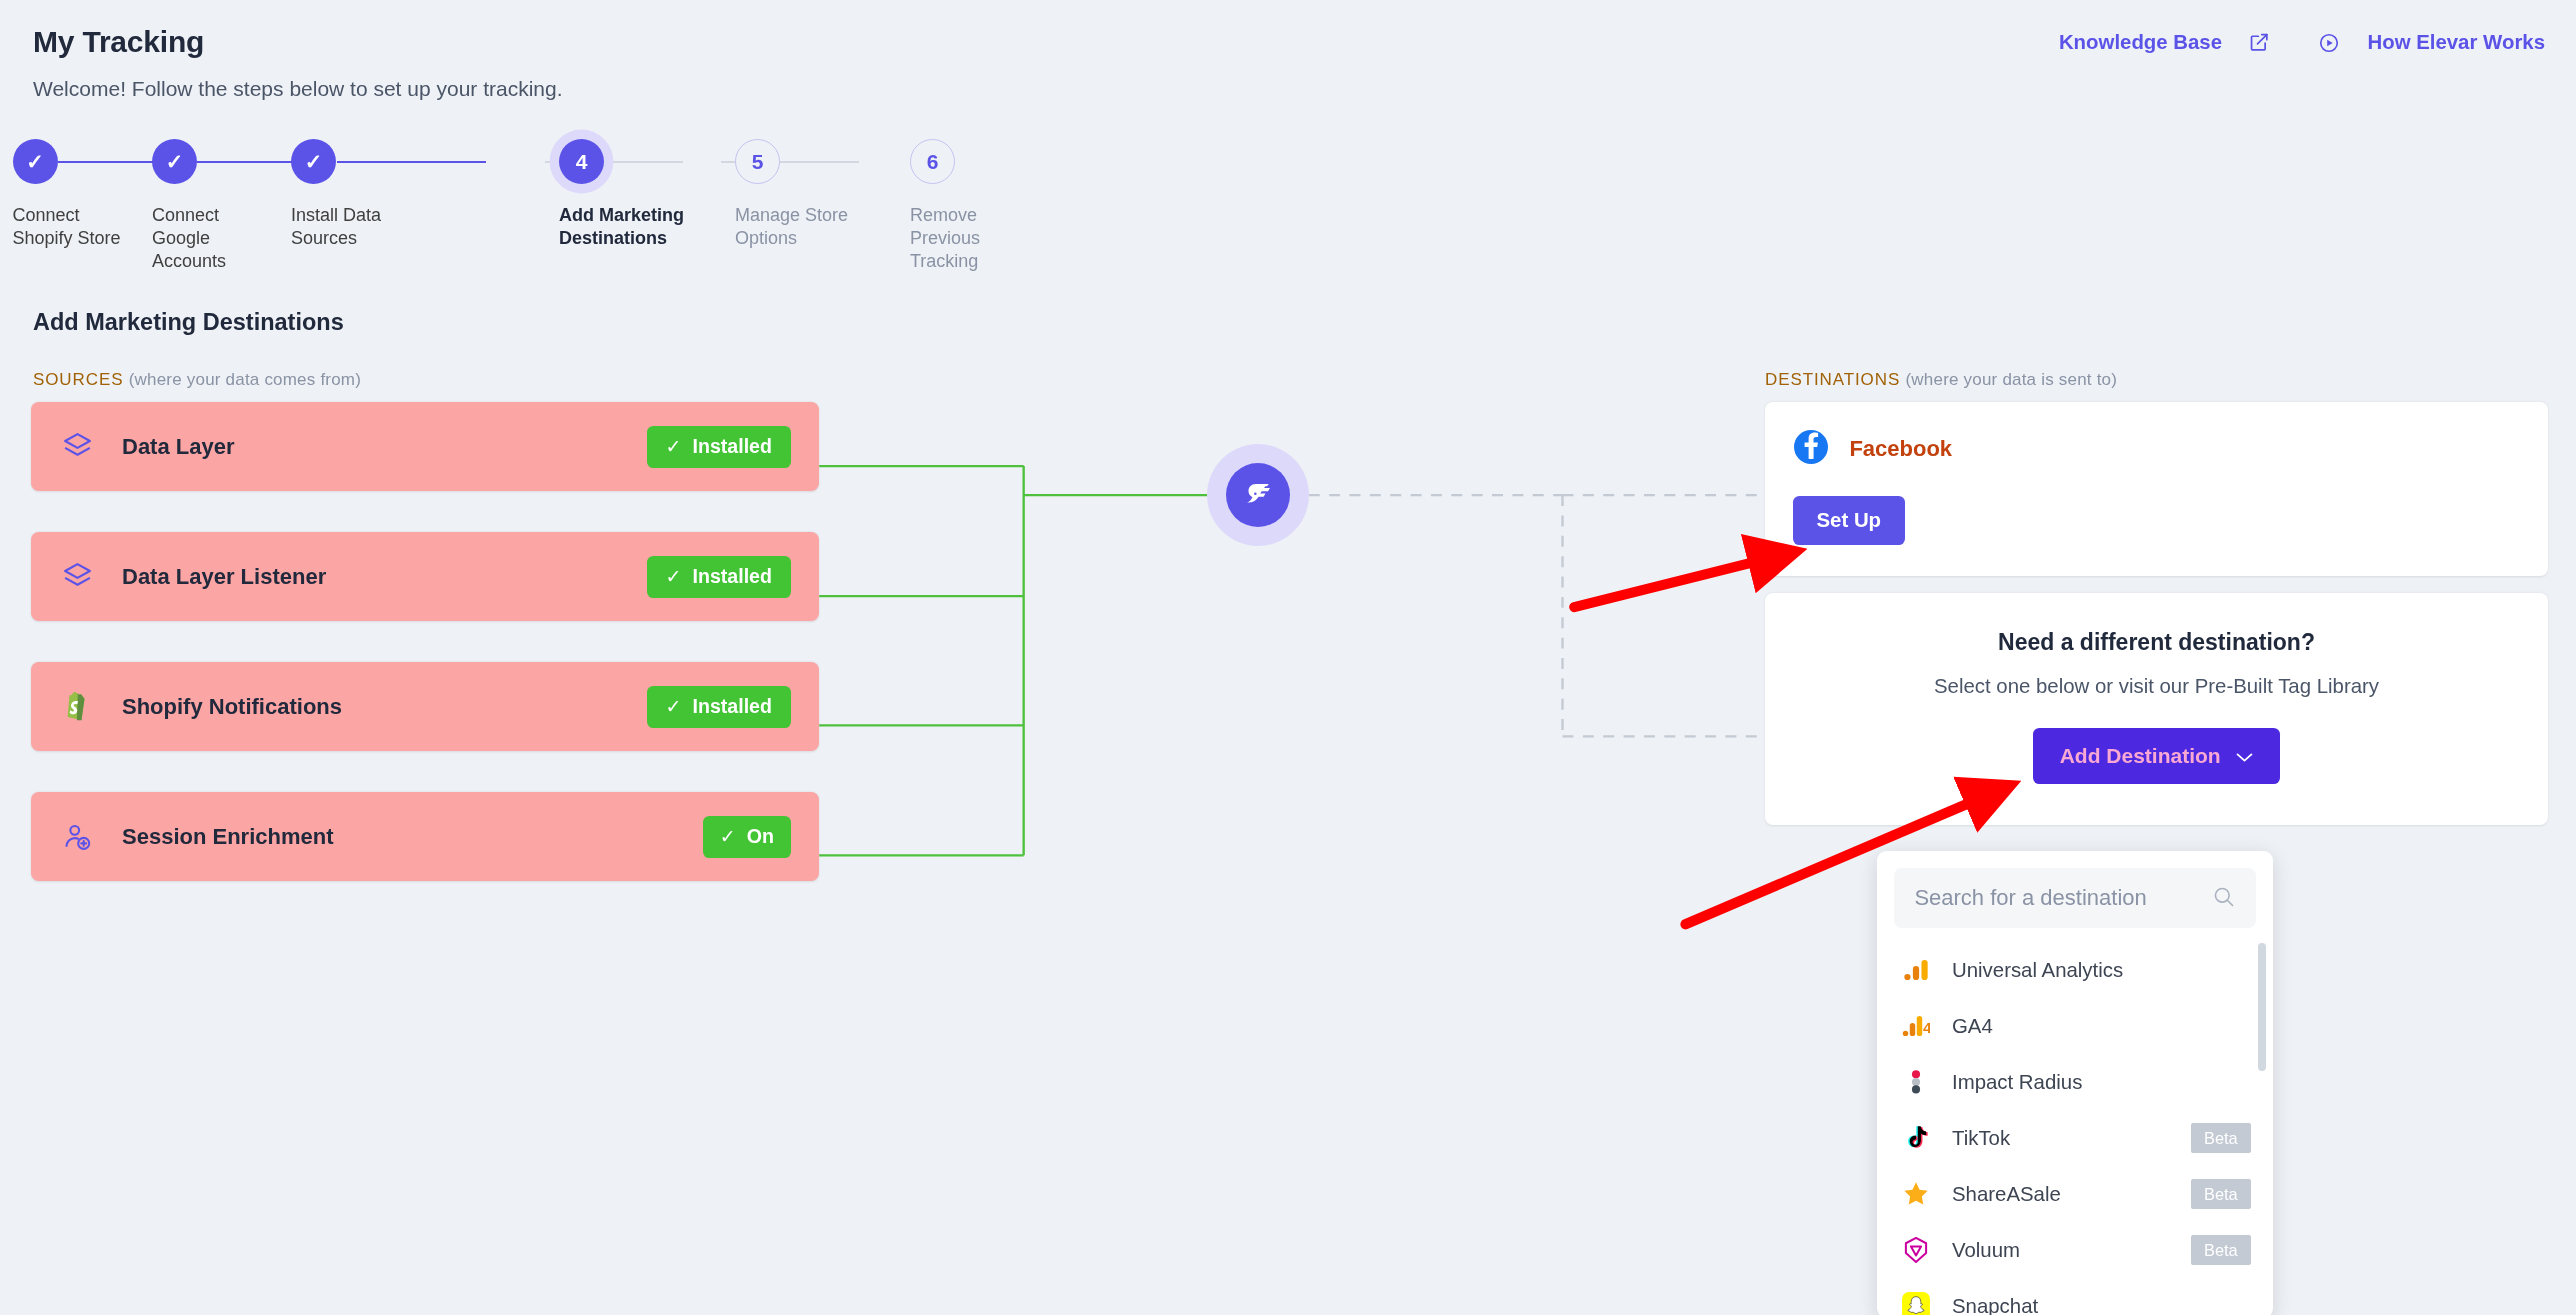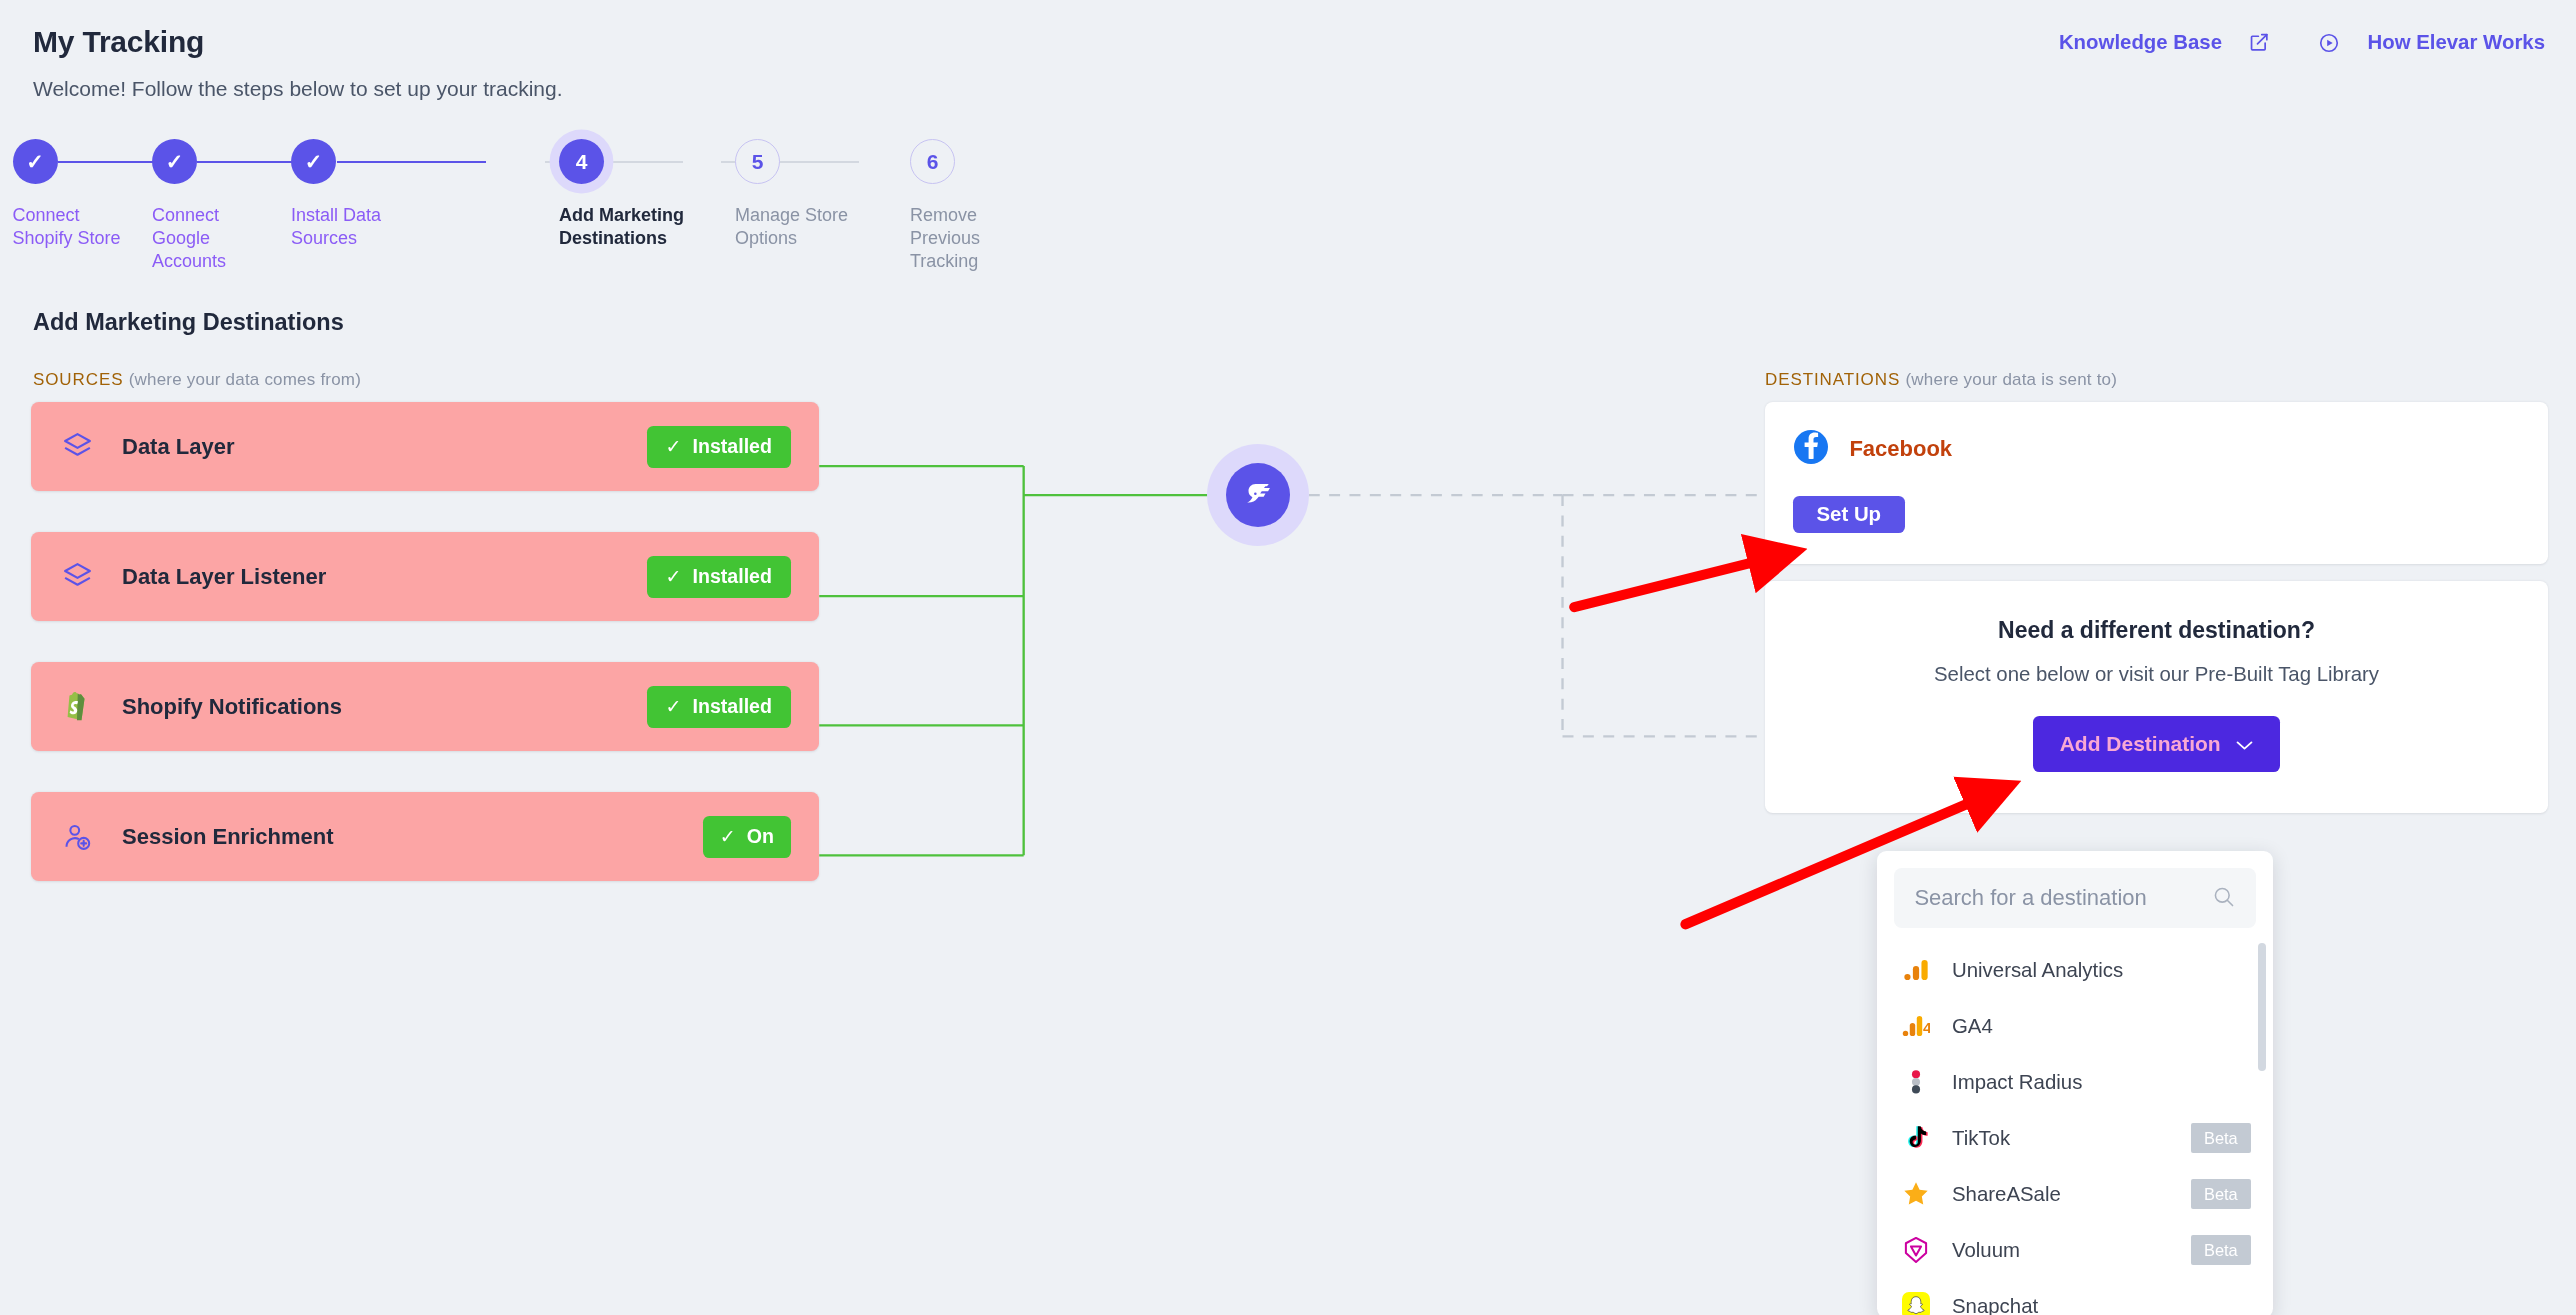--- a/index.html
+++ b/index.html
@@ -49,21 +49,21 @@
   }
   .step-dot.todo {
     background: #eef1f5; color: #5b53e8;
     border: 1.6px solid #c7c3f2;
   }
   .step-label {
     margin-top: 20.4px; font-size: 18px; line-height: 1.28;
     color: #8a93a5; width: 125px; font-weight: 400;
   }
   .step-label.active { color: #21293c; font-weight: 700; }
-  .step-label.done-lbl { color: #8b5cf6; }
+  .step-label.done-lbl { color: #404040; }
   .step-line {
     position: absolute; height: 2.3px; top: 22px; z-index: 1;
   }
   .step-line.filled { background: #5b53e8; }
   .step-line.empty  { background: #d3d8e0; }
 
   
   .section-title {
     position: absolute; left: 33px; top: 309px;
     font-size: 23.5px; font-weight: 700; color: #21293c;
@@ -111,21 +111,21 @@
   .destinations { position: absolute; left: 1765px; top: 402px; width: 783px; }
   .dest-card {
     background: #fff; border-radius: 7.8px;
     box-shadow: 0 0.8px 2.3px rgba(22,30,45,.10);
     padding: 27px 28px 31px 28px; margin-bottom: 17px;
   }
   .dest-head { display: flex; align-items: center; gap: 20.4px; }
   .dest-name { font-size: 22px; font-weight: 700; color: #c2410c; }
   .setup-btn {
     margin-top: 28px; background: #5b53e8; color: #fff;
-    border: none; border-radius: 6.3px; height: 37px; padding: 0 23.5px;
+    border: none; border-radius: 6.3px; height: 49px; padding: 0 23.5px;
     font-size: 20.4px; font-weight: 600; cursor: pointer;
     font-family: "Liberation Sans", sans-serif;
   }
   .need-card {
     background: #fff; border-radius: 7.8px;
     box-shadow: 0 0.8px 2.3px rgba(22,30,45,.10);
     padding: 36px 28px 41px 28px; text-align: center;
   }
   .need-title { font-size: 23px; font-weight: 700; color: #21293c; }
   .need-sub { margin-top: 19px; font-size: 20.4px; color: #4a5568; }

